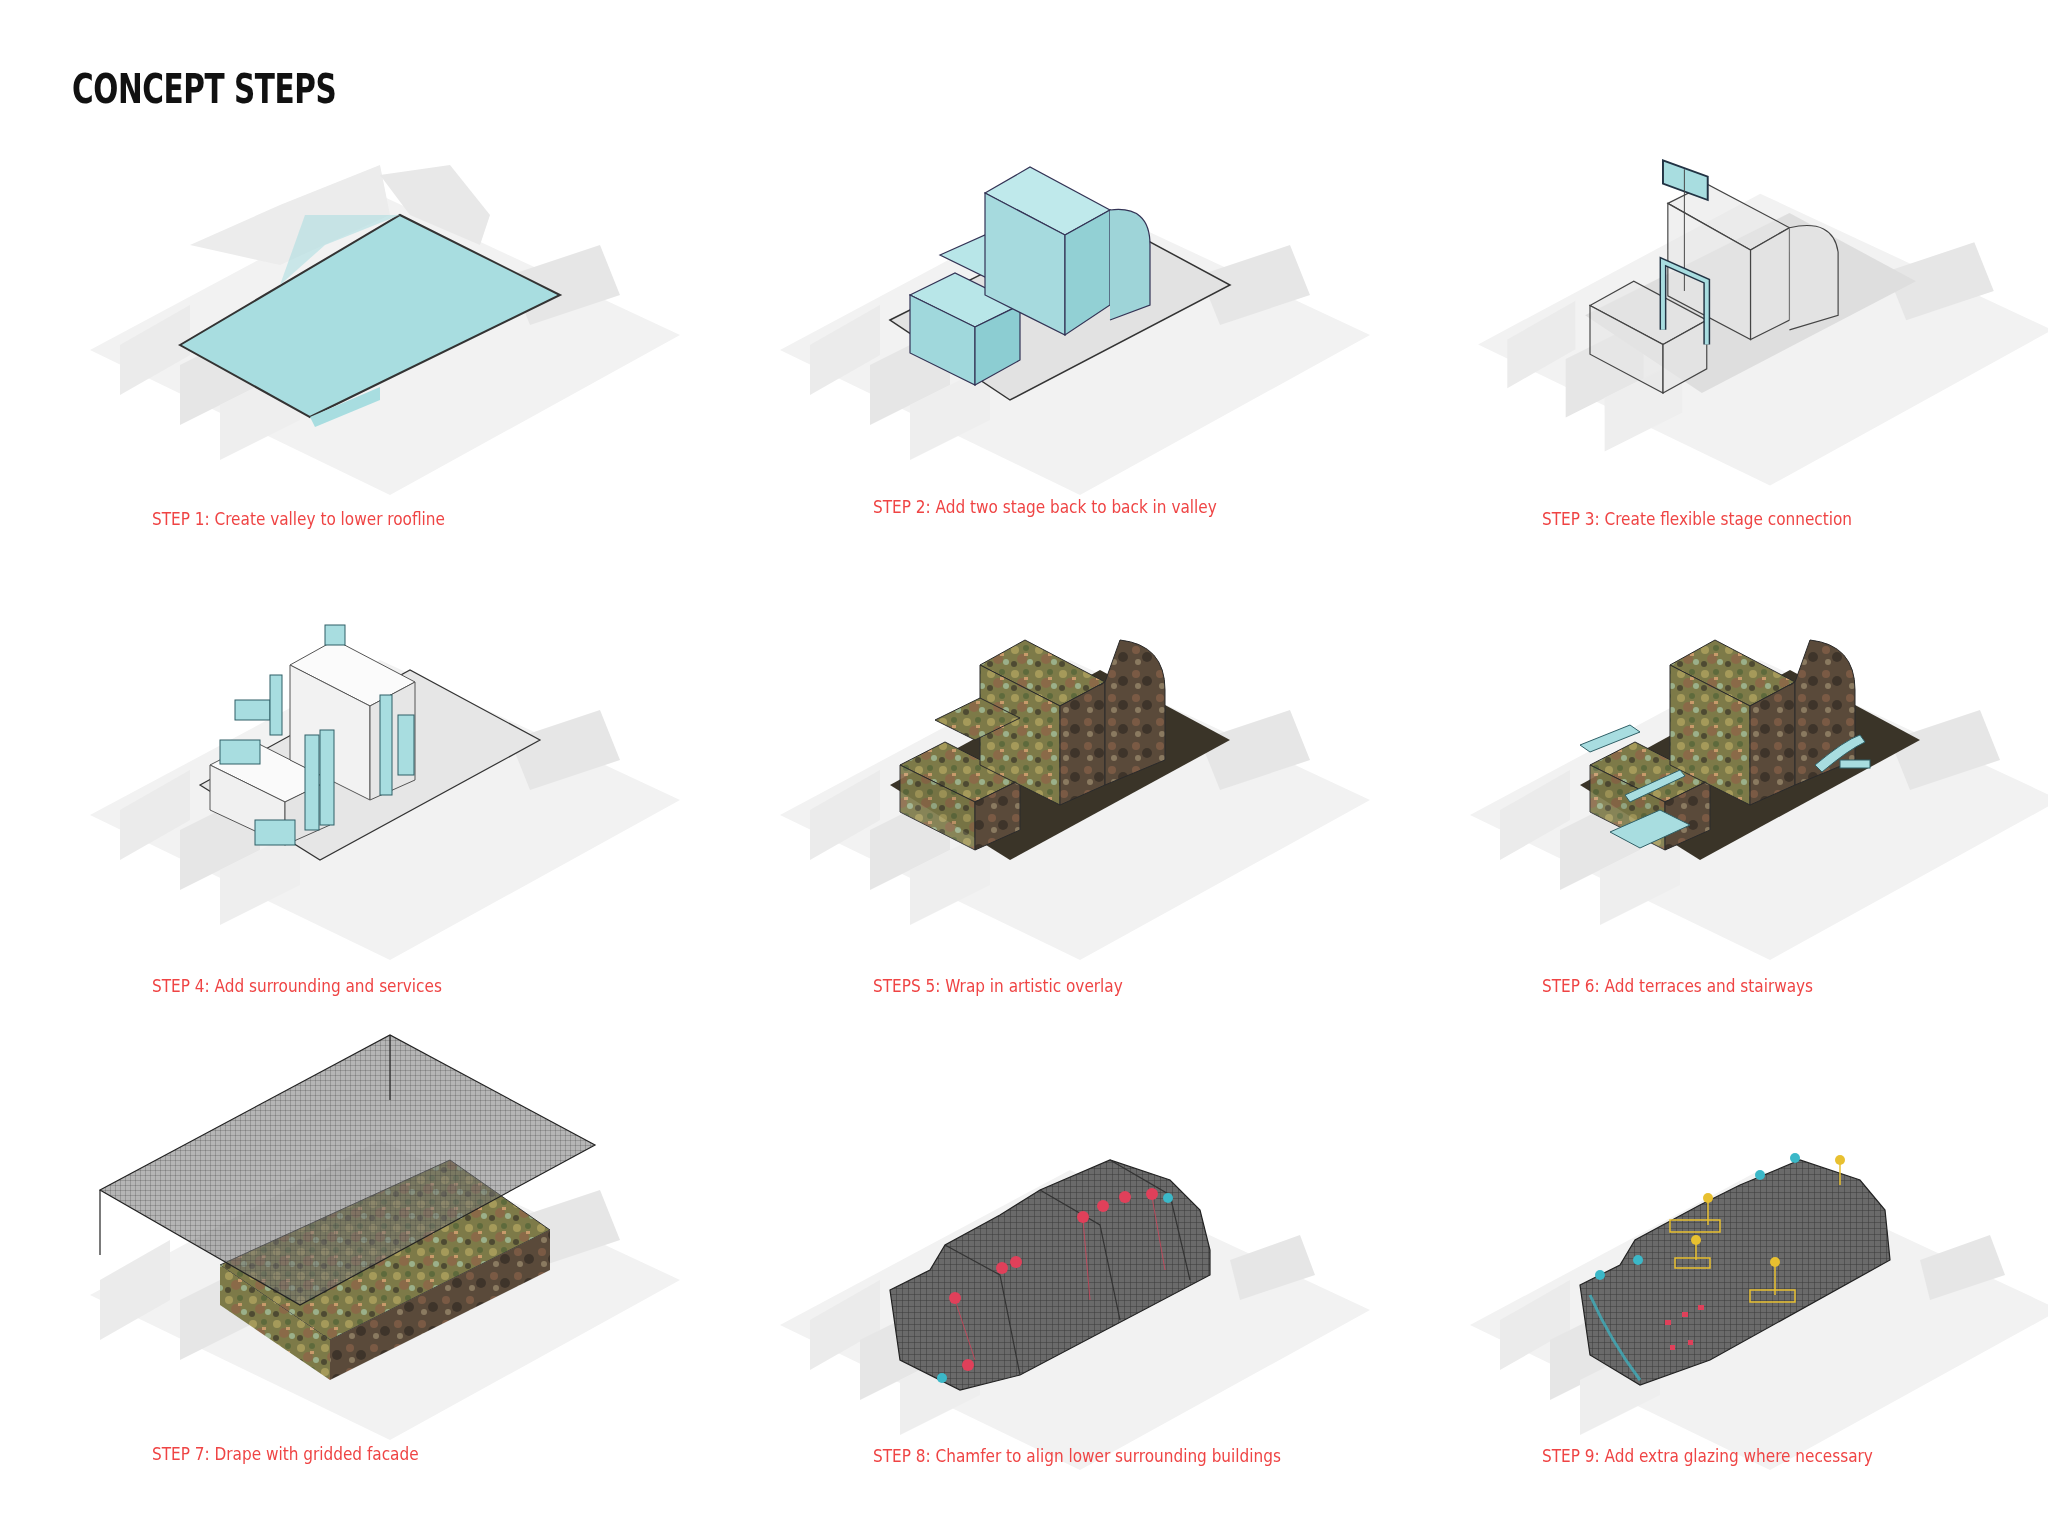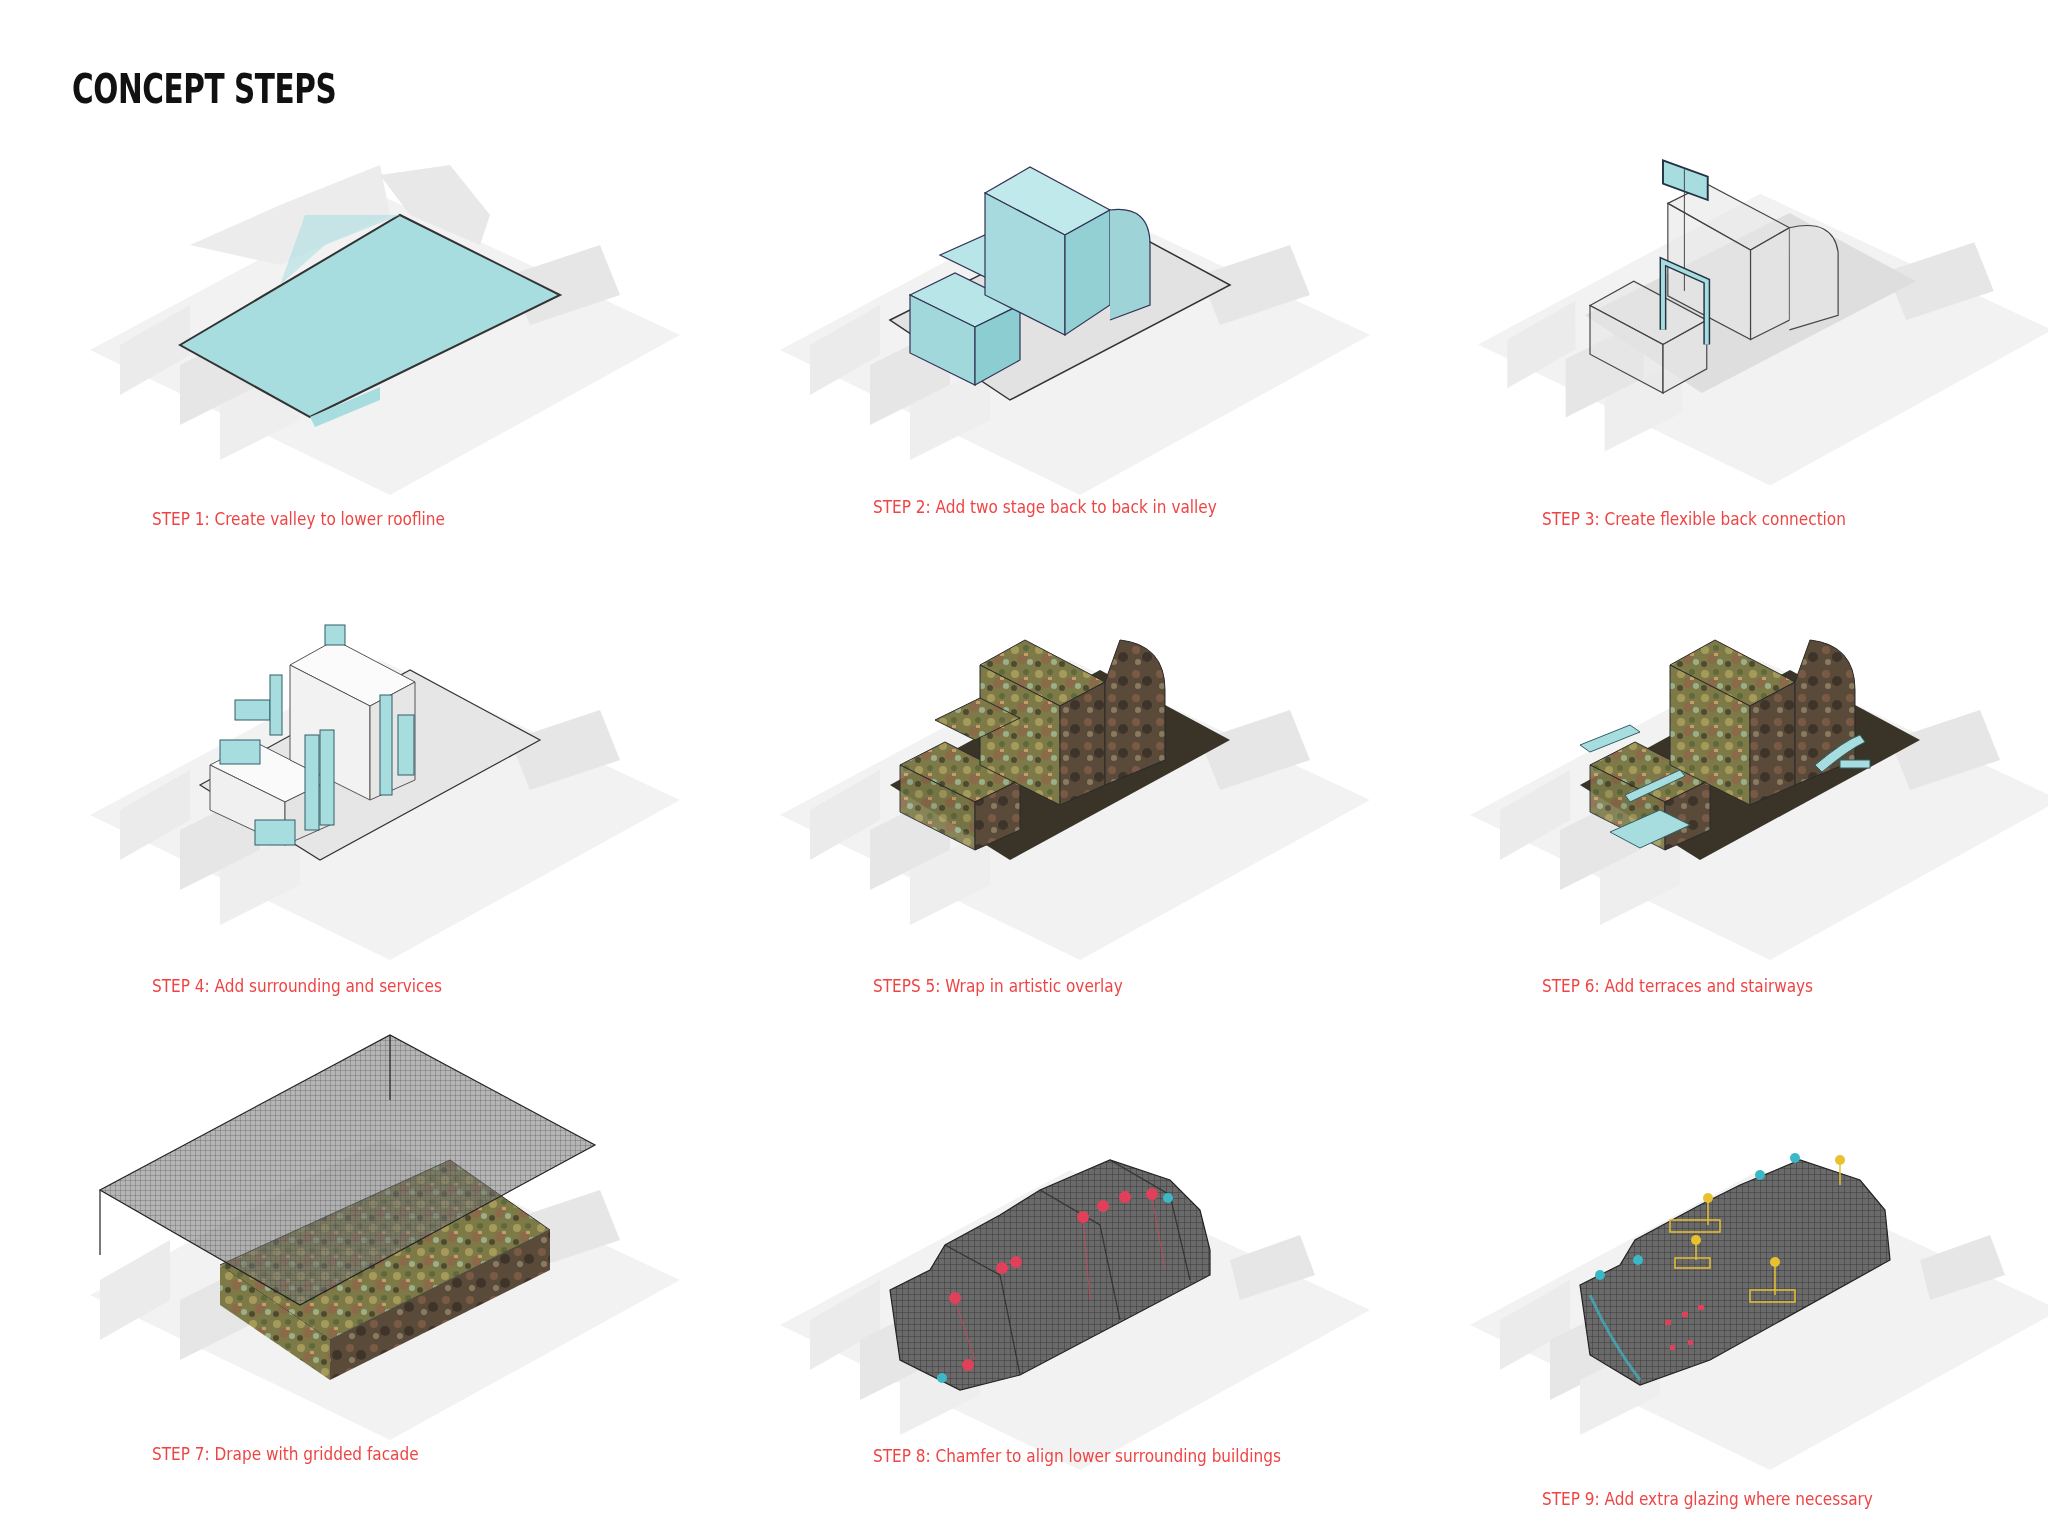--- a/index.html
+++ b/index.html
@@ -98,21 +98,21 @@
       <polygon points="205,60 245,40 330,85 290,108"></polygon>
       <polygon points="205,60 290,108 290,200 205,155"></polygon>
       <polygon points="290,108 330,85 330,180 290,200"></polygon>
       <path d="M330,85 Q375,75 380,110 L380,175 L330,190"></path>
     </g>
     <rect x="200" y="15" width="46" height="24" fill="#a8dde0" stroke="#234" stroke-width="2" transform="skewY(20) translate(0,-72)"></rect>
     <line x1="222" y1="25" x2="222" y2="150" stroke="#444" stroke-width="1"></line>
     <path d="M200,190 L200,120 L245,140 L245,205" fill="none" stroke="#234" stroke-width="7"></path>
     <path d="M200,190 L200,120 L245,140 L245,205" fill="none" stroke="#a8dde0" stroke-width="4"></path>
   </svg>
-  <div class="caption" style="left:82px; top:364px;">STEP 3: Create flexible back connection</div>
+  <div class="caption" style="left:82px; top:364px;">STEP 3: Create flexible stage connection</div>
 </div>
 
 <div class="panel" style="left:80px; top:620px;">
   <svg viewBox="0 0 620 360">
     <polygon points="10,195 300,40 600,180 310,340" fill="#f2f2f2"></polygon>
     <polygon points="40,190 110,150 110,200 40,240" fill="#ebebeb"></polygon>
     <polygon points="100,210 180,170 180,230 100,270" fill="#e6e6e6"></polygon>
     <polygon points="140,250 220,210 220,265 140,305" fill="#eeeeee"></polygon>
     <polygon points="430,120 520,90 540,140 450,170" fill="#e6e6e6"></polygon>
     <polygon points="120,165 330,50 460,120 240,240" fill="#e6e6e6" stroke="#333" stroke-width="1.2"></polygon>
@@ -268,14 +268,14 @@
         <rect x="290" y="140" width="45" height="12"></rect>
       <line x1="380" y1="14" x2="380" y2="35"></line>
     </g>
     <g fill="#3bb8c8">
         <circle cx="178" cy="110" r="5"></circle>
         <circle cx="140" cy="125" r="5"></circle>
         <circle cx="300" cy="25" r="5"></circle>
         <circle cx="335" cy="8" r="5"></circle>
       </g>
   </svg>
-  <div class="caption" style="left:82px; top:316px;margin-top:43px;">STEP 9: Add extra glazing where necessary</div>
+  <div class="caption" style="left:82px; top:316px;">STEP 9: Add extra glazing where necessary</div>
 </div>
 
 </body></html>

